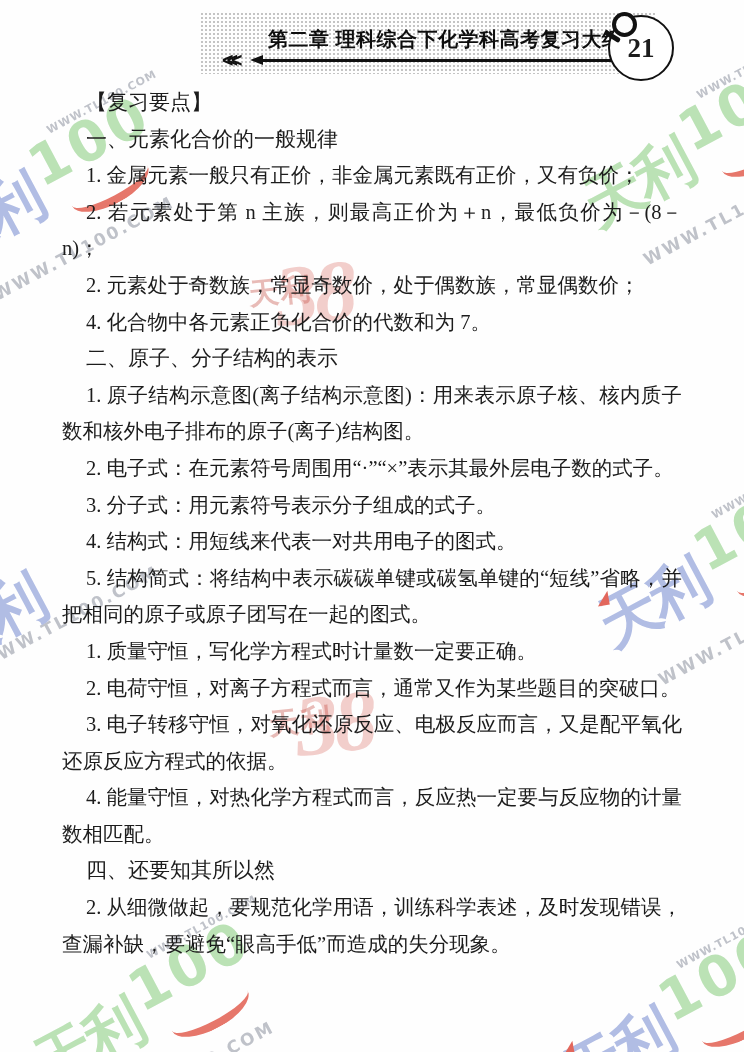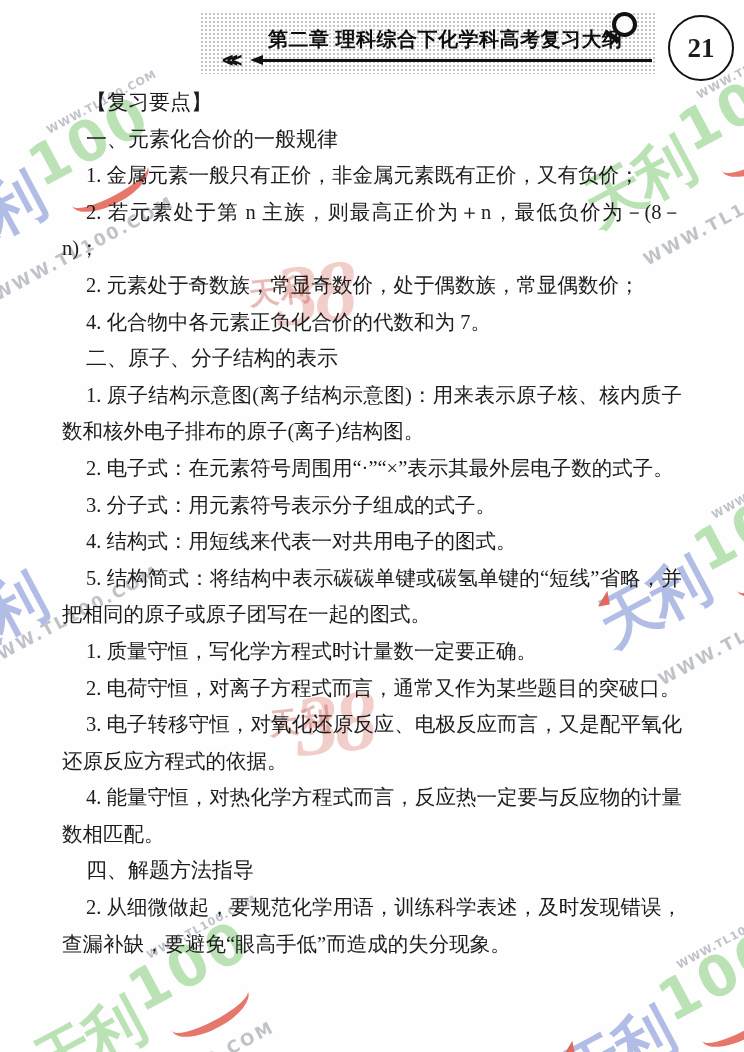--- a/index.html
+++ b/index.html
@@ -29,21 +29,21 @@
     position:absolute;left:250px;top:55px;width:0;height:0;z-index:2;
     border-top:5px solid transparent;border-bottom:5px solid transparent;
     border-right:13px solid #111;
   }
   .chevrons{
     position:absolute;left:222px;top:48px;z-index:2;
     font-family:"DejaVu Sans Mono",monospace;font-size:19px;font-weight:bold;
     letter-spacing:-7px;color:#111;transform:scaleY(1.15);
   }
   .pagenum-circle{
-    position:absolute;left:668px;top:15px;width:62px;height:62px;z-index:3;
+    position:absolute;left:608px;top:15px;width:62px;height:62px;z-index:3;
     border:2px solid #111;border-radius:50%;background:#fff;
     display:flex;align-items:center;justify-content:center;
     font-size:27px;font-weight:bold;font-family:"Liberation Serif",serif;
   }
   .magnifier{position:absolute;left:612px;top:12px;z-index:4;}
   .magnifier .lens{
     width:17px;height:17px;border:4px solid #111;border-radius:50%;background:#fdfdfd;
   }
   .magnifier .handle{
     position:absolute;left:-8px;top:22px;width:17px;height:5px;background:#111;
@@ -219,17 +219,17 @@
     <p>2. 电子式：在元素符号周围用“·”“×”表示其最外层电子数的式子。</p>
     <p>3. 分子式：用元素符号表示分子组成的式子。</p>
     <p>4. 结构式：用短线来代表一对共用电子的图式。</p>
     <p>5. 结构简式：将结构中表示碳碳单键或碳氢单键的“短线”省略，并把相同的原子或原子团写在一起的图式。</p>
 
     <p>1. 质量守恒，写化学方程式时计量数一定要正确。</p>
     <p>2. 电荷守恒，对离子方程式而言，通常又作为某些题目的突破口。</p>
     <p>3. 电子转移守恒，对氧化还原反应、电极反应而言，又是配平氧化还原反应方程式的依据。</p>
     <p>4. 能量守恒，对热化学方程式而言，反应热一定要与反应物的计量数相匹配。</p>
 
-    <p class="sec-heading">四、解题方法指导</p>
+    <p class="sec-heading">四、还要知其所以然</p>
     <p>2. 从细微做起，要规范化学用语，训练科学表述，及时发现错误，查漏补缺，要避免“眼高手低”而造成的失分现象。</p>
   </div>
 
 </div>
 
 </body></html>

